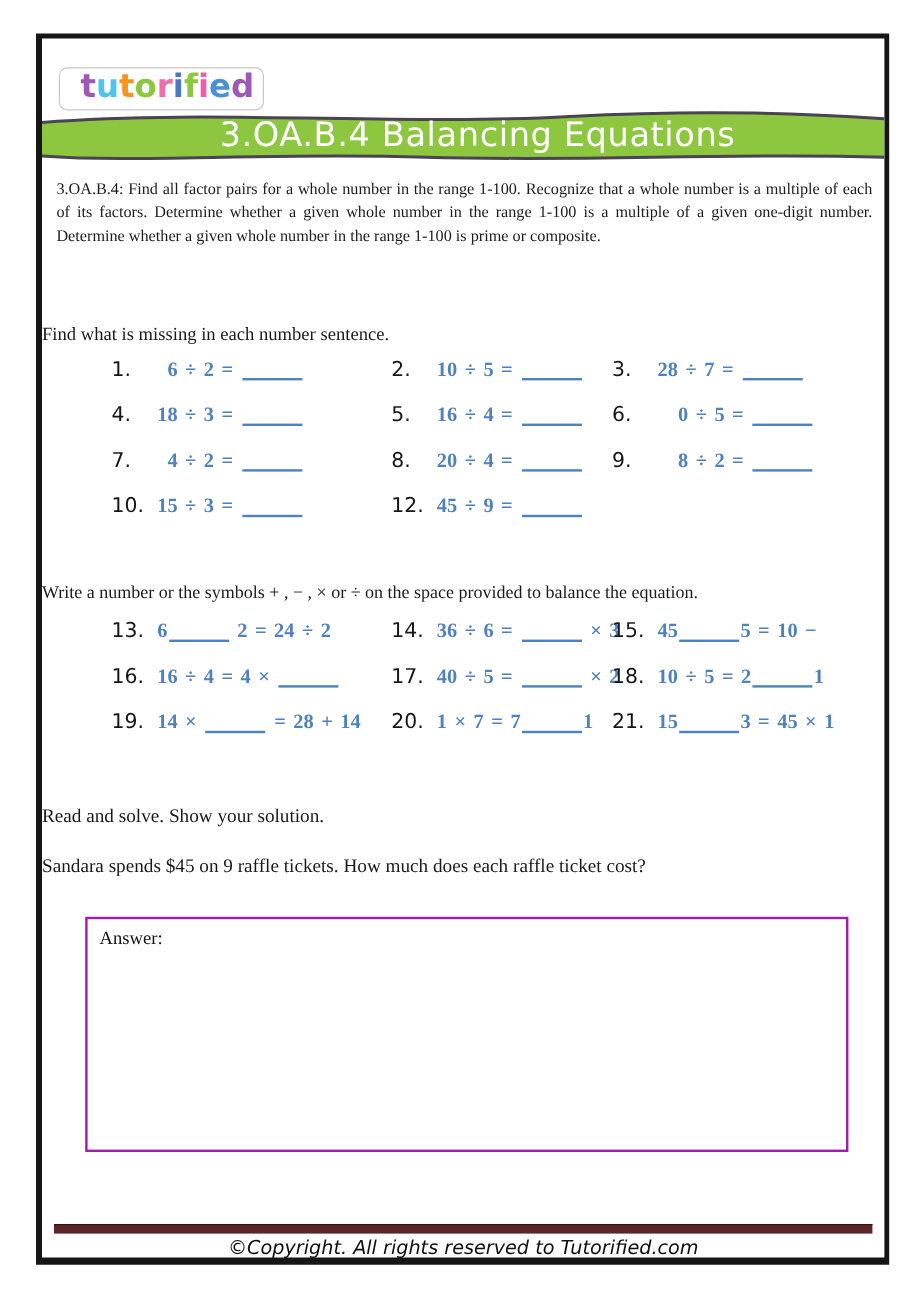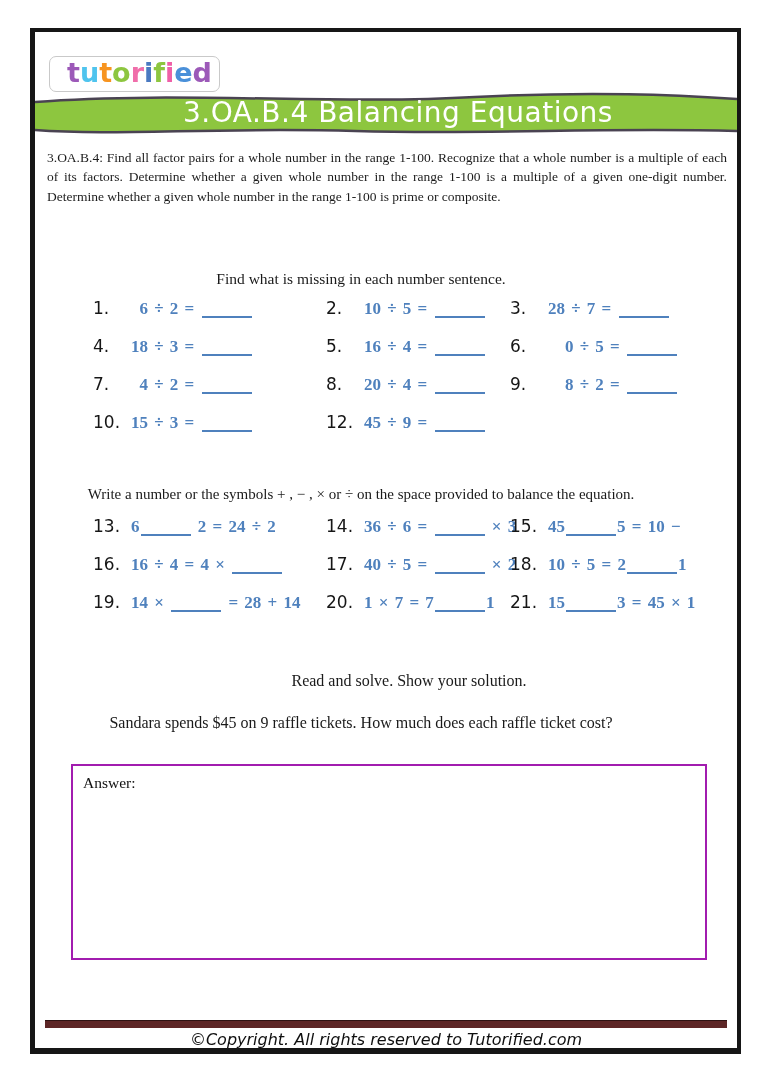--- a/index.html
+++ b/index.html
@@ -29,24 +29,24 @@
   .banner .title{
     position:absolute;left:0;right:0;top:10px;text-align:left;padding-left:148px;
     font-family:"DejaVu Sans","Liberation Sans",sans-serif;font-size:28px;color:#ffffff;letter-spacing:0.5px;
   }
 
   .description{
     left:12px;top:116px;width:680px;
     font-size:13.5px;line-height:1.44;text-align:justify;color:#1c1c1c;
   }
 
-  .center-text{left:0;width:652px;text-align:center;}
+  .center-text{left:0;width:652px;text-align:left;}
   .h-find{top:238px;font-size:15.5px;}
   .h-instr{top:454px;font-size:15px;}
-  .h-read{top:640px;font-size:16px;padding-left:48px;}
+  .h-read{top:640px;font-size:16px;}
   .h-word{top:682px;font-size:16px;}
 
   .problem-grid{
     left:58px;right:6px;display:grid;
     grid-template-columns:233px 184px 1fr;grid-auto-rows:38px;
   }
   .grid-1{top:266px;}
   .grid-2{top:484px;}
   .problem{white-space:nowrap;}
   .pnum{

